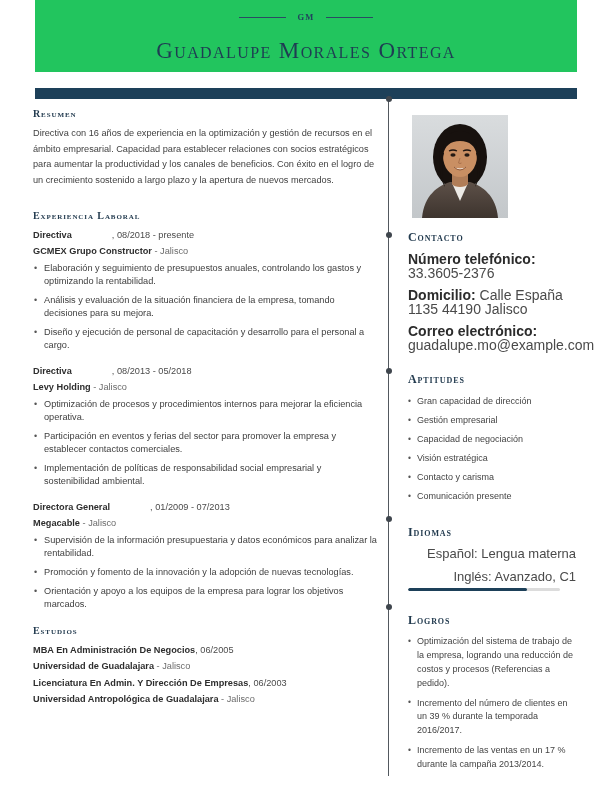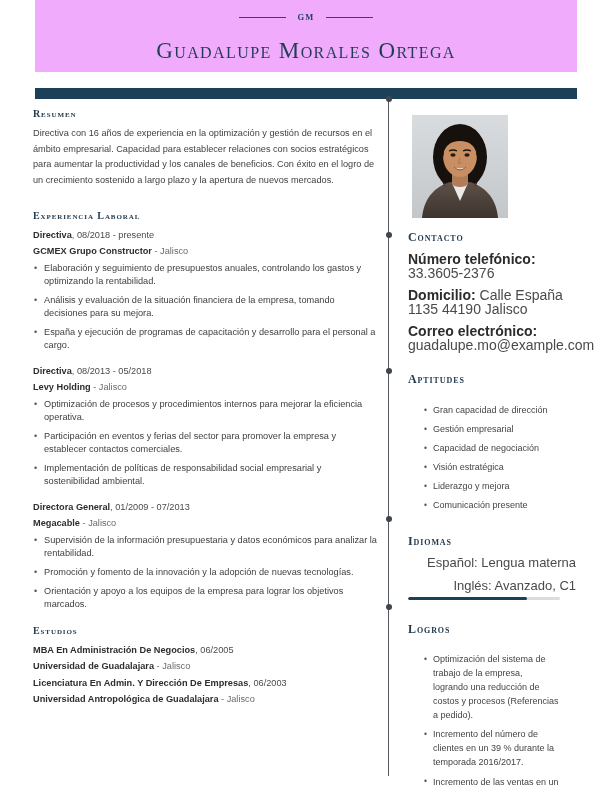--- a/index.html
+++ b/index.html
@@ -16,21 +16,21 @@
     position: relative;
   }
 
   
   .header-band {
     position: absolute;
     left: 35px;
     top: 0;
     width: 542px;
     height: 72px;
-    background: #f0abfc;
+    background: #22c55e;
   }
   .monogram-row {
     position: absolute;
     left: 0;
     top: 12px;
     width: 100%;
     display: flex;
     align-items: center;
     justify-content: center;
     gap: 11px;
@@ -126,21 +126,21 @@
   }
 
   .job { margin-bottom: 12px; }
   .job-title {
     font-size: 9.2px;
     line-height: 14px;
     margin-bottom: 2px;
     color: #3a3a3a;
   }
   .job-title b { color: #2e2e2e; }
-  .job-title .dates { color: #4a4a4a; }
+  .job-title .dates { color: #4a4a4a; padding-left: 40px; }
   .job-company {
     font-size: 9.2px;
     line-height: 14px;
     margin-bottom: 4px;
     color: #6b6b6b;
   }
   .job-company b { color: #2e2e2e; }
 
   ul.bullets {
     list-style: none;
@@ -178,21 +178,21 @@
   .contact-item {
     font-size: 14px;
     line-height: 14.4px;
     color: #4a4a4a;
     margin-bottom: 7px;
   }
   .contact-item b { color: #2c2c2c; }
 
   ul.r-bullets {
     list-style: none;
-    margin: 16px;
+    margin: 0;
     padding: 0;
   }
   ul.r-bullets li {
     position: relative;
     padding-left: 9px;
     font-size: 9px;
     line-height: 15.5px;
     color: #444;
     margin-bottom: 3.5px;
   }
@@ -311,21 +311,21 @@
   <div class="job">
     <div class="job-title">
       <b>Directiva</b><span class="dates">, 08/2018 - presente</span>
     </div>
     <div class="job-company">
       <b>GCMEX Grupo Constructor</b><span> - Jalisco</span>
     </div>
     <ul class="bullets">
       <li>Elaboración y seguimiento de presupuestos anuales, controlando los gastos y optimizando la rentabilidad.</li>
       <li>Análisis y evaluación de la situación financiera de la empresa, tomando decisiones para su mejora.</li>
-      <li>España y ejecución de programas de capacitación y desarrollo para el personal a cargo.</li>
+      <li>Diseño y ejecución de personal de capacitación y desarrollo para el personal a cargo.</li>
     </ul>
   </div>
 
   <div class="job">
     <div class="job-title">
       <b>Directiva</b><span class="dates">, 08/2013 - 05/2018</span>
     </div>
     <div class="job-company">
       <b>Levy Holding</b><span> - Jalisco</span>
     </div>
@@ -387,21 +387,21 @@
     </div>
   </div>
 
   <div class="r-section">
     <h2 class="sec-head">Aptitudes</h2>
     <ul class="r-bullets">
       <li>Gran capacidad de dirección</li>
       <li>Gestión empresarial</li>
       <li>Capacidad de negociación</li>
       <li>Visión estratégica</li>
-      <li>Liderazgo y mejora</li>
+      <li>Contacto y carisma</li>
       <li>Comunicación presente</li>
     </ul>
   </div>
 
   <div class="r-section">
     <h2 class="sec-head">Idiomas</h2>
     <div class="lang-line">Español: Lengua materna</div>
     <div class="lang-line last">Inglés: Avanzado, C1</div>
     <div class="bar-track">
       <div class="bar-fill" id="lang-bar" style="width: 78%;"></div>

